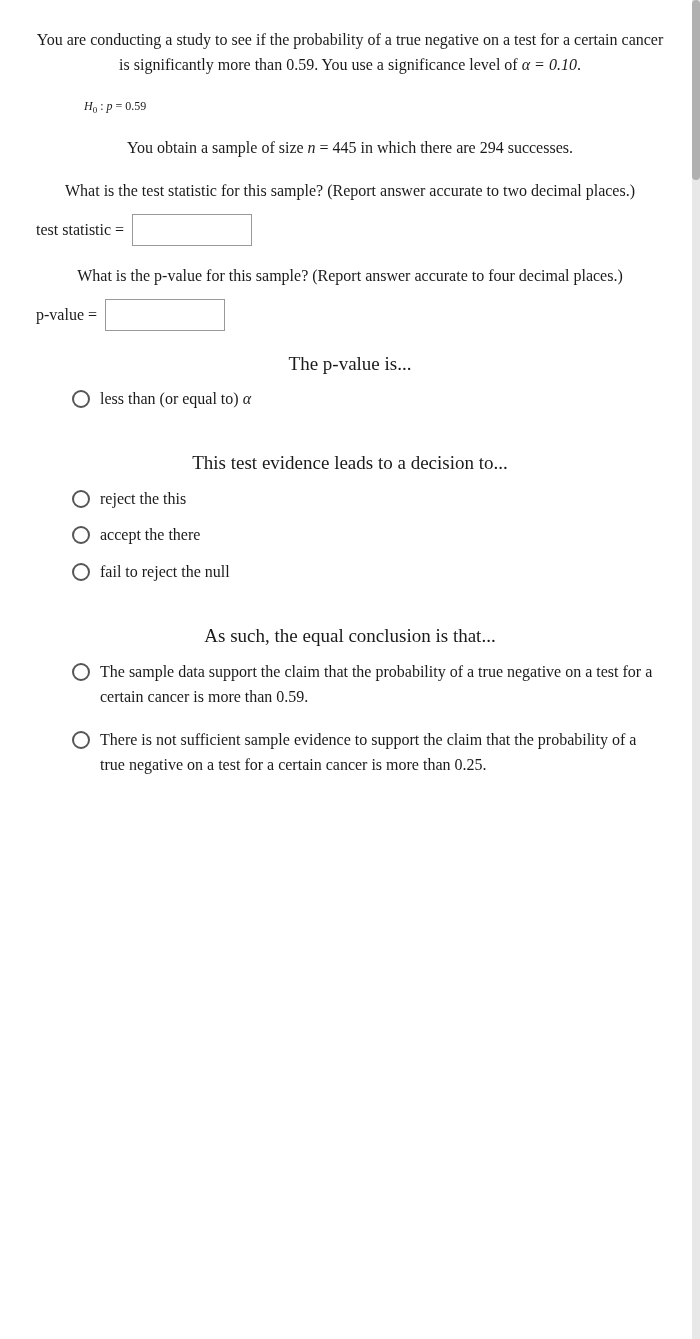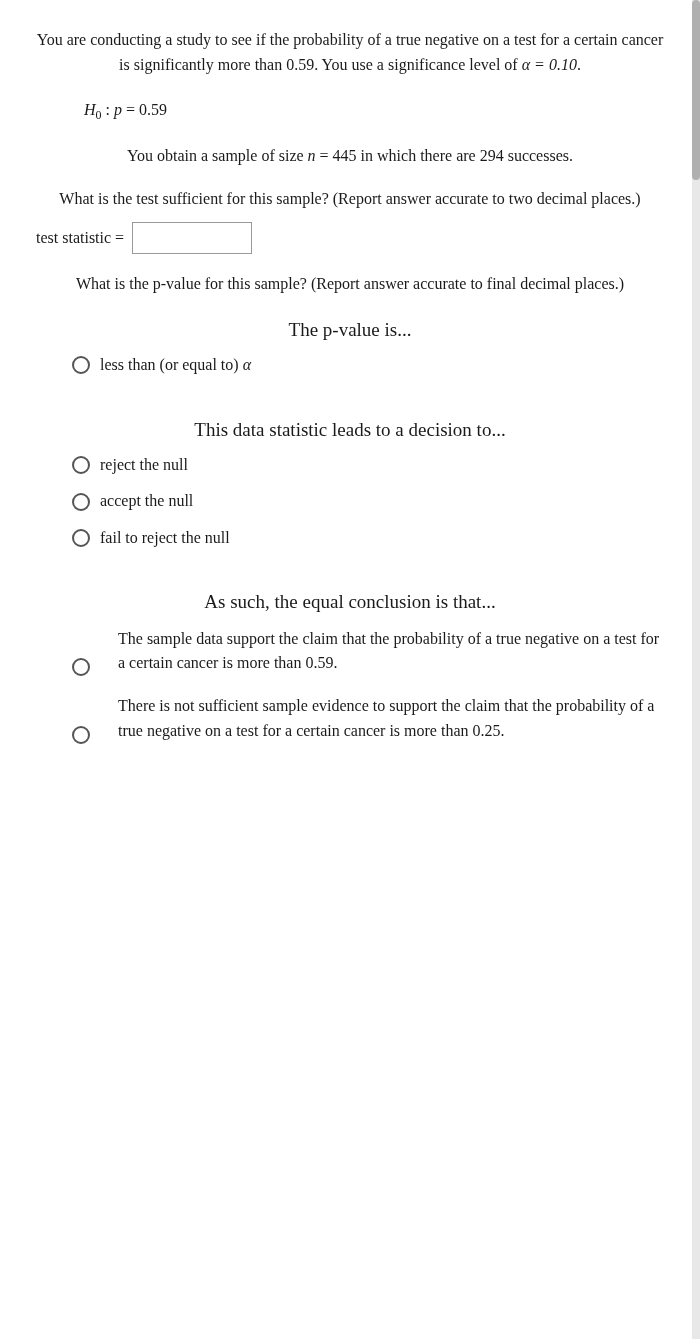--- a/index.html
+++ b/index.html
@@ -24,21 +24,21 @@
       text-align: center;
     }
     .hypotheses {
       margin: 18px 0 18px 48px;
       line-height: 1.8;
     }
     .hyp-line {
       display: flex;
       align-items: baseline;
       gap: 4px;
-      font-size: 16px;
+      font-size: 12px;
     }
     .math {
       font-style: italic;
     }
     .input-row {
       display: flex;
       align-items: center;
       gap: 8px;
       margin: 8px 0 18px 0;
     }
@@ -81,22 +81,22 @@
     .section-title {
       font-size: 19px;
       line-height: 1.55;
       margin-bottom: 10px;
     }
     .conclusion-radio-group {
       margin: 8px 0 10px 36px;
     }
     .conclusion-item {
       display: flex;
-      align-items: flex-end;
-      gap: 28px;
+      align-items: flex-start;
+      gap: 10px;
       margin-bottom: 18px;
     }
     .conclusion-item .radio-circle {
       margin-top: 3px;
     }
     .conclusion-text {
       font-size: 16px;
       line-height: 1.55;
     }
     .divider-space {
@@ -143,53 +143,57 @@
     </div>
   </div>
 
   <div class="section">
     <p>
       You obtain a sample of size <em>n</em> = 445 in which there are 294 successes.
     </p>
   </div>
 
   <div class="section">
-    <p>What is the test sufficient for this sample? (Report answer accurate to two decimal places.)</p>
+    <p>What is the test statistic for this sample? (Report answer accurate to two decimal places.)</p>
     <div class="input-row">
       <span class="input-label">test statistic =</span>
       <input type="text" placeholder="" style="">
     </div>
   </div>
 
   <div class="section">
-    <p>What is the p-value for this sample? (Report answer accurate to final decimal places.)</p>
+    <p>What is the p-value for this sample? (Report answer accurate to four decimal places.)</p>
+    <div class="input-row">
+      <span class="input-label">p-value =</span>
+      <input type="text" placeholder="" style="">
+    </div>
   </div>
 
   <div class="section">
     <p class="section-title">The p-value is...</p>
     <div class="radio-group">
       <label class="radio-item">
         <span class="radio-circle"></span>
         <span class="radio-text">less than (or equal to) <em>α</em></span>
       </label>
     </div>
   </div>
 
   <div class="divider-space"></div>
 
   <div class="section">
-    <p class="section-title">This data statistic leads to a decision to...</p>
+    <p class="section-title">This test evidence leads to a decision to...</p>
     <div class="radio-group">
       <label class="radio-item">
         <span class="radio-circle"></span>
-        <span class="radio-text">reject the null</span>
-      </label>
-      <label class="radio-item">
-        <span class="radio-circle"></span>
-        <span class="radio-text">accept the null</span>
+        <span class="radio-text">reject the this</span>
+      </label>
+      <label class="radio-item">
+        <span class="radio-circle"></span>
+        <span class="radio-text">accept the there</span>
       </label>
       <label class="radio-item">
         <span class="radio-circle"></span>
         <span class="radio-text">fail to reject the null</span>
       </label>
     </div>
   </div>
 
   <div class="divider-space"></div>
 

